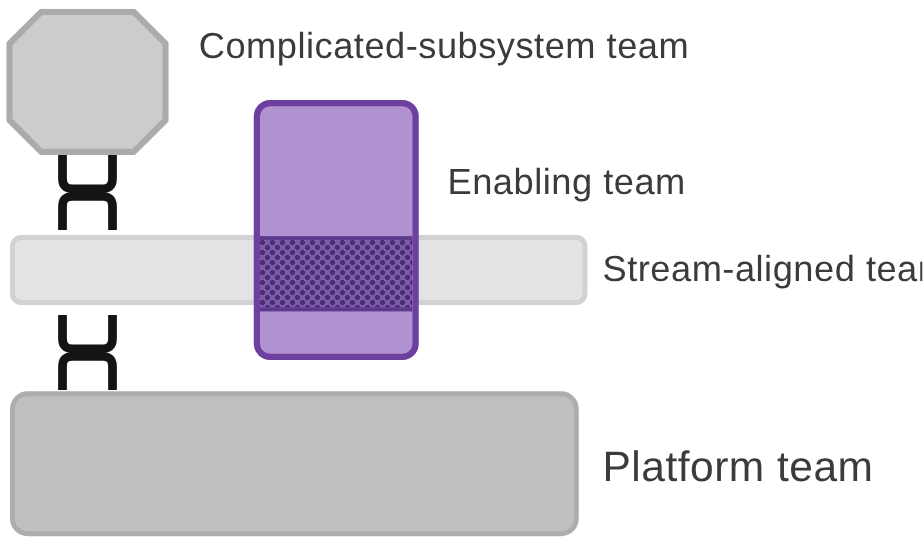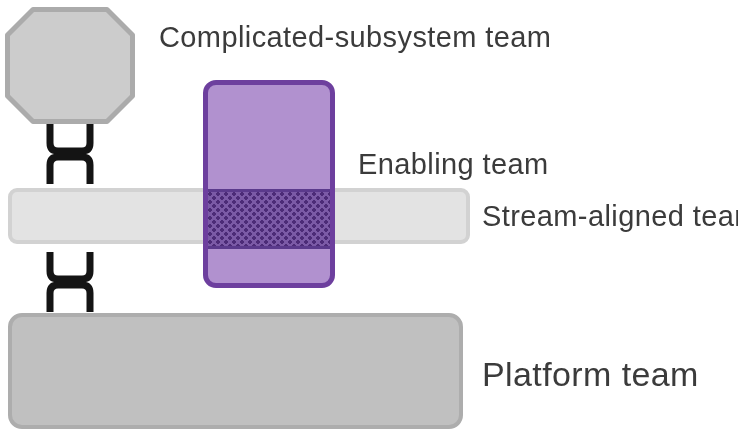--- a/index.html
+++ b/index.html
@@ -107,21 +107,20 @@
   }
   .label-complicated {
     left: 159px;
     top: 21px;
     font-size: 29px;
   }
   .label-enabling {
     left: 358px;
     top: 130px;
     font-size: 29px;
-    margin-top: 18px;
   }
   .label-stream {
     left: 482px;
     top: 200px;
     font-size: 29px;
   }
   .label-platform {
     left: 482px;
     top: 355px;
     font-size: 34px;

